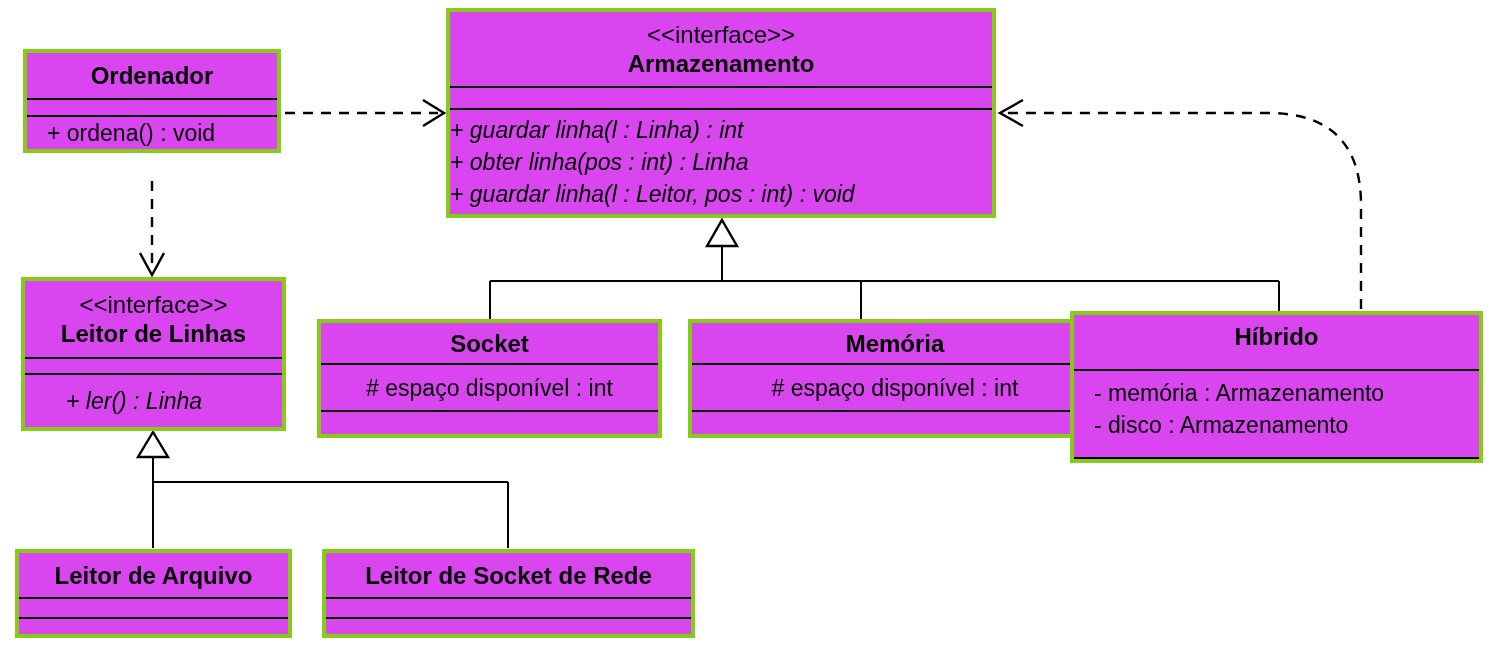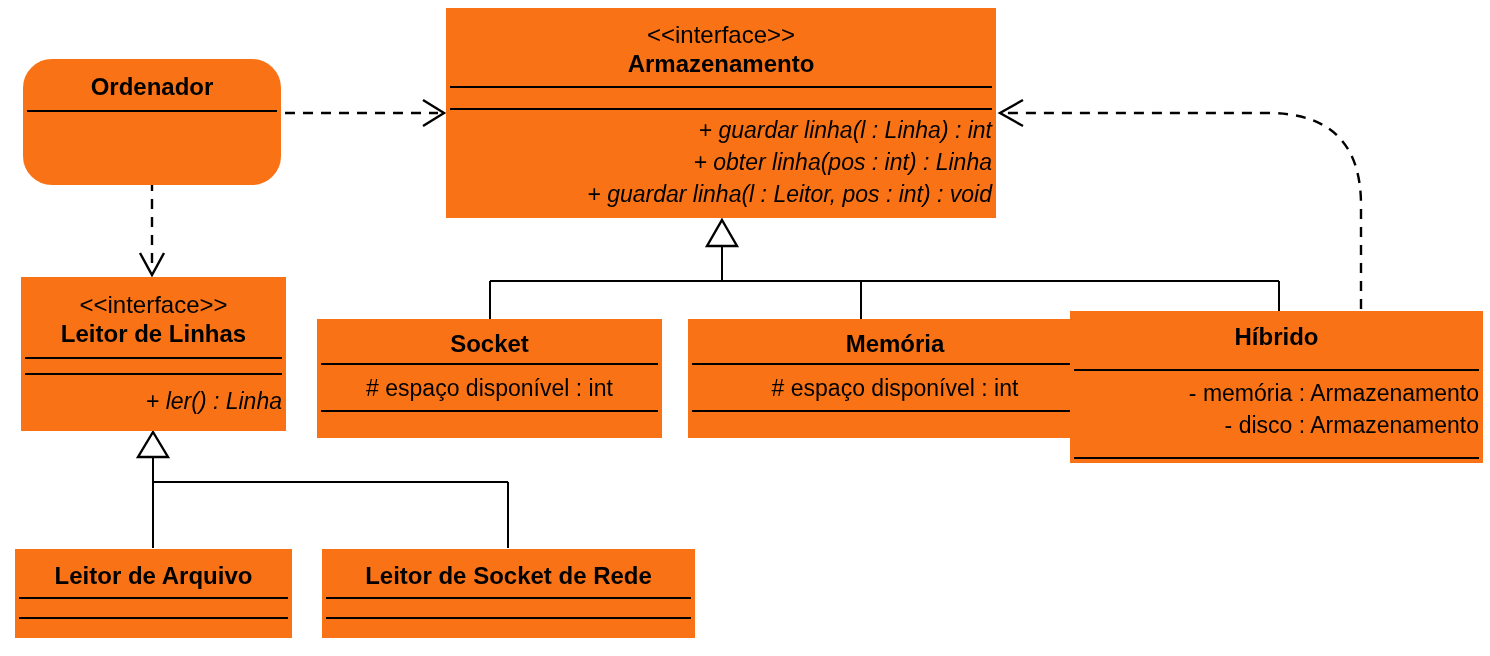--- a/index.html
+++ b/index.html
@@ -11,26 +11,25 @@
     font-family: "Liberation Sans", "DejaVu Sans", sans-serif;
     overflow: hidden;
   }
   .connectors {
     position: absolute;
     left: 0; top: 0;
     width: 1490px; height: 656px;
   }
   .uml-box {
     position: absolute;
-    background: #f97316;
-    border: 4px solid #f97316;
+    background: #d946ef;
+    border: 4px solid #84cc16;
     box-sizing: border-box;
     display: flex;
     flex-direction: column;
-    text-align: right;
   }
   .sec { box-sizing: border-box; }
   .sec + .sec { border-top: 2px solid #000000; }
   .sec.title {
     display: flex;
     flex-direction: column;
     align-items: center;
     justify-content: center;
     font-weight: bold;
     font-size: 24px;
@@ -82,34 +81,37 @@
     </g>
 
     <g>
       <polygon points="153,432 168,457 138,457" fill="#FFFFFF" stroke="#000" stroke-width="2.4"></polygon>
       <line x1="153" y1="457" x2="153" y2="548" stroke="#000" stroke-width="2"></line>
       <line x1="153" y1="482" x2="508" y2="482" stroke="#000" stroke-width="2"></line>
       <line x1="508" y1="482" x2="508" y2="548" stroke="#000" stroke-width="2"></line>
     </g>
   </svg>
 
-  <div class="uml-box" style="left:23px; top:59px; width:258px; height:126px;border-radius:29px;">
+  <div class="uml-box" style="left:23px; top:49px; width:258px; height:104px;">
     <div class="sec title" style="height:47px;">
       <div>Ordenador</div>
     </div>
     <div class="sec attrs" style="height:18px;"></div>
+    <div class="sec methods" style="padding-left:20px;">
+      <div class="line">+ ordena() : void</div>
+    </div>
   </div>
 
   <div class="uml-box" style="left:446px; top:8px; width:550px; height:210px;">
     <div class="sec title" style="height:74px;">
       <div class="stereotype">&lt;&lt;interface&gt;&gt;</div>
       <div>Armazenamento</div>
     </div>
     <div class="sec attrs" style="height:22px;"></div>
-    <div class="sec methods italic" style="padding-left:26px;">
+    <div class="sec methods italic" style="">
       <div class="line">+ guardar linha(l : Linha) : int</div>
       <div class="line">+ obter linha(pos : int) : Linha</div>
       <div class="line">+ guardar linha(l : Leitor, pos : int) : void</div>
     </div>
   </div>
 
   <div class="uml-box" style="left:21px; top:277px; width:265px; height:154px;">
     <div class="sec title" style="height:76px;">
       <div class="stereotype">&lt;&lt;interface&gt;&gt;</div>
       <div>Leitor de Linhas</div>
@@ -137,21 +139,21 @@
     <div class="sec attrs center-lines" style="height:47px;">
       <div class="line"># espaço disponível : int</div>
     </div>
     <div class="sec methods"></div>
   </div>
 
   <div class="uml-box" style="left:1070px; top:311px; width:413px; height:152px;gap:10px;">
     <div class="sec title" style="height:46px;">
       <div>Híbrido</div>
     </div>
-    <div class="sec attrs" style="height:82px; padding-left:4px;">
+    <div class="sec attrs" style="height:82px; padding-left:20px;">
       <div class="line">- memória : Armazenamento</div>
       <div class="line">- disco : Armazenamento</div>
     </div>
     <div class="sec methods"></div>
   </div>
 
   <div class="uml-box" style="left:15px; top:549px; width:277px; height:89px;">
     <div class="sec title" style="height:44px;">
       <div>Leitor de Arquivo</div>
     </div>

